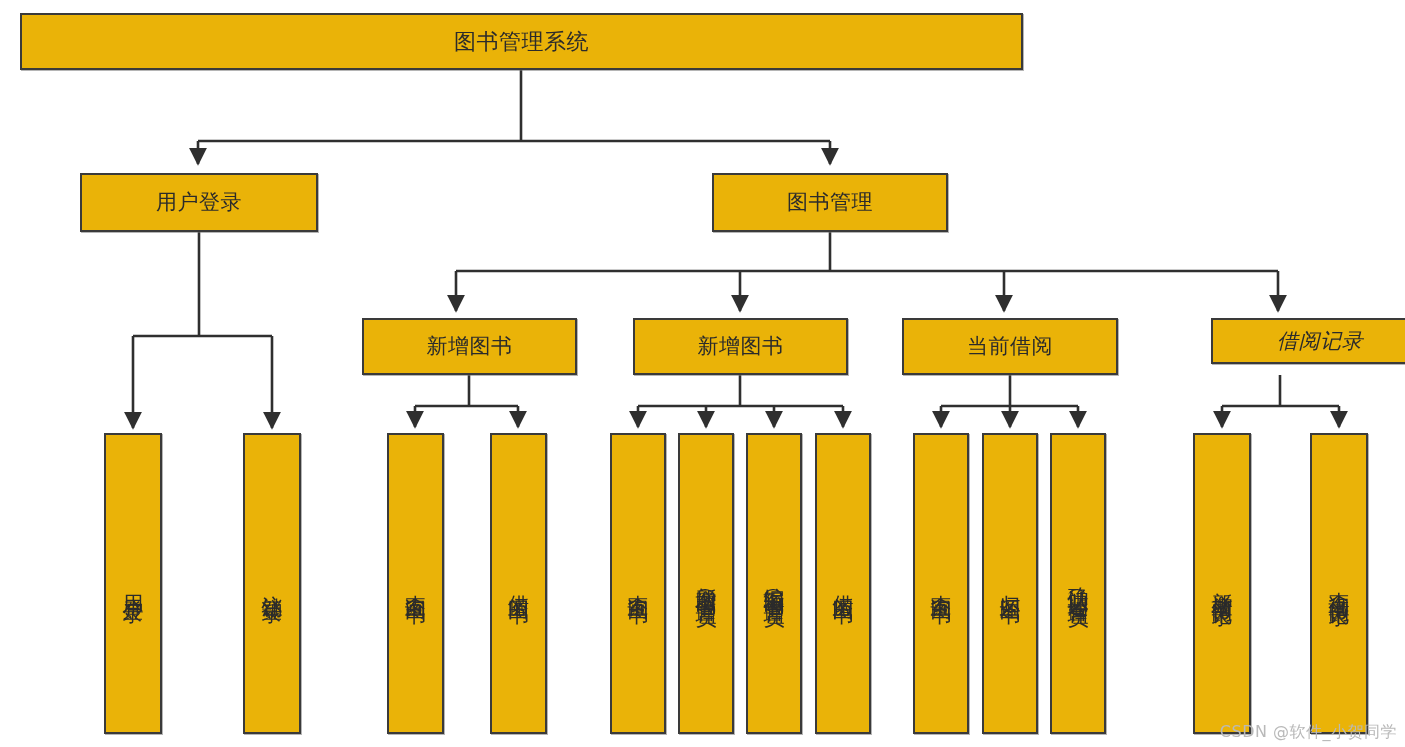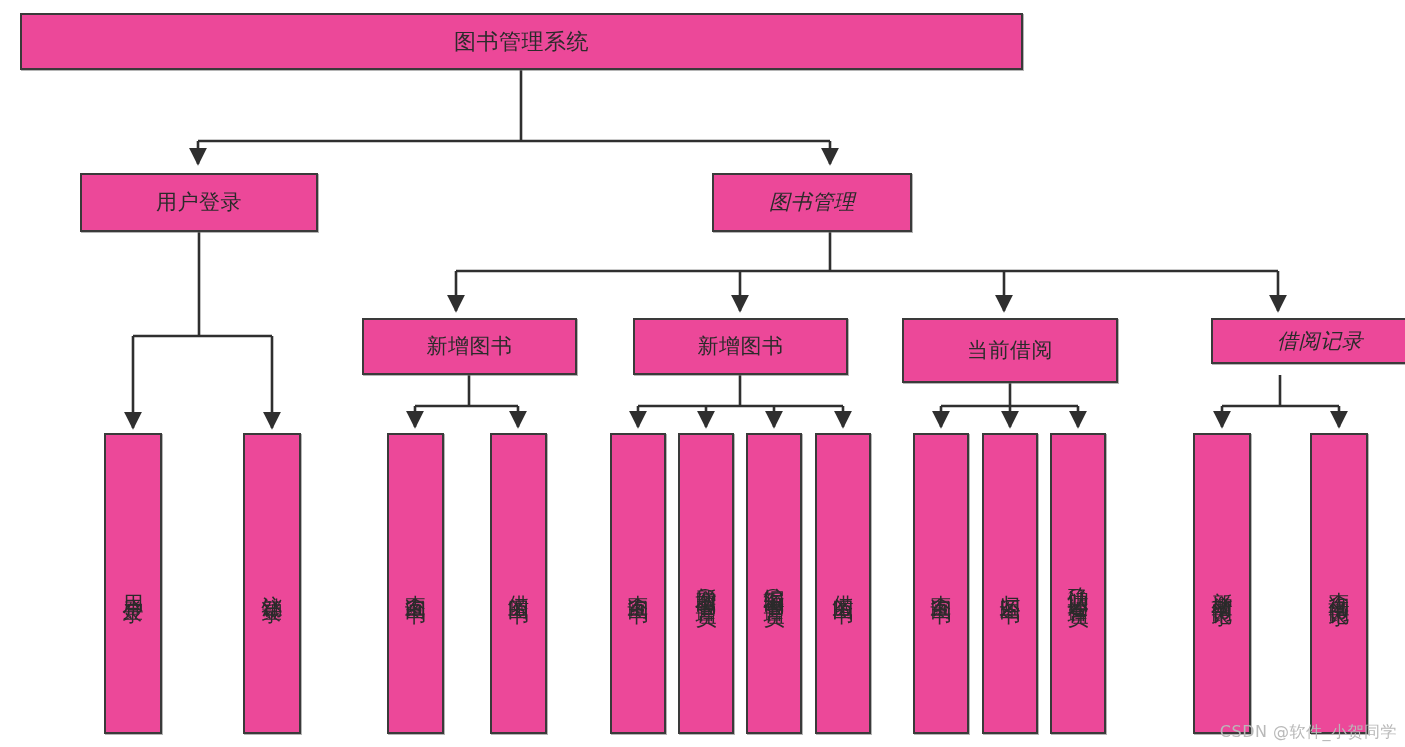--- a/index.html
+++ b/index.html
@@ -21,21 +21,21 @@
   #diagram-svg {
     position: absolute;
     left: 0;
     top: 0;
     width: 1405px;
     height: 747px;
   }
   .node {
     position: absolute;
     box-sizing: border-box;
-    background: #ec4899;
+    background: #eab308;
     border: 2px solid #3a3a3a;
     box-shadow: 1px 1px 0 0 rgba(120,120,120,0.55);
     display: flex;
     align-items: center;
     justify-content: center;
     color: #2b2b2b;
   }
   .node-label {
     display: block;
     text-align: center;
@@ -133,33 +133,33 @@
   </svg>
 
   <div class="node horiz root" style="left:20px; top:13px; width:1003px; height:57px;">
     <span class="node-label">图书管理系统</span>
   </div>
 
   <div class="node horiz" style="left:80px; top:173px; width:238px; height:59px;">
     <span class="node-label">用户登录</span>
   </div>
 
-  <div class="node horiz" style="left:712px; top:173px; width:200px; height:59px;font-style:italic;">
+  <div class="node horiz" style="left:712px; top:173px; width:236px; height:59px;">
     <span class="node-label">图书管理</span>
   </div>
 
   <div class="node horiz" style="left:362px; top:318px; width:215px; height:57px;">
     <span class="node-label">新增图书</span>
   </div>
 
   <div class="node horiz" style="left:633px; top:318px; width:215px; height:57px;">
     <span class="node-label">新增图书</span>
   </div>
 
-  <div class="node horiz" style="left:902px; top:318px; width:216px; height:65px;">
+  <div class="node horiz" style="left:902px; top:318px; width:216px; height:57px;">
     <span class="node-label">当前借阅</span>
   </div>
 
   <div class="node horiz" style="left:1211px; top:318px; width:218px; height:46px;font-style:italic;">
     <span class="node-label">借阅记录</span>
   </div>
 
   <div class="node vert" style="left:104px; top:433px; width:58px; height:301px;">
     <span class="node-label">用户登录</span>
   </div>

